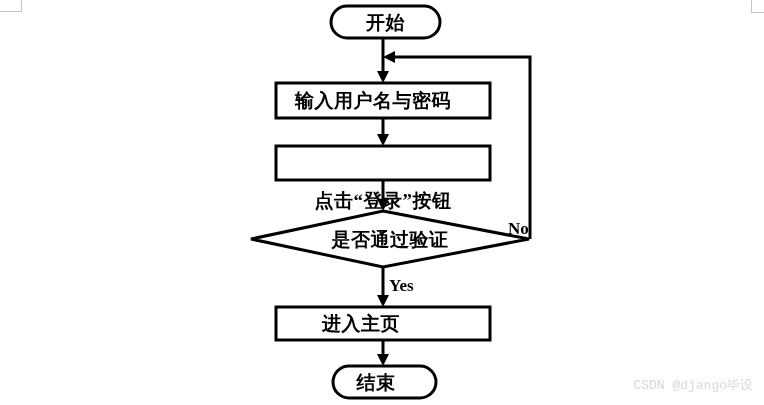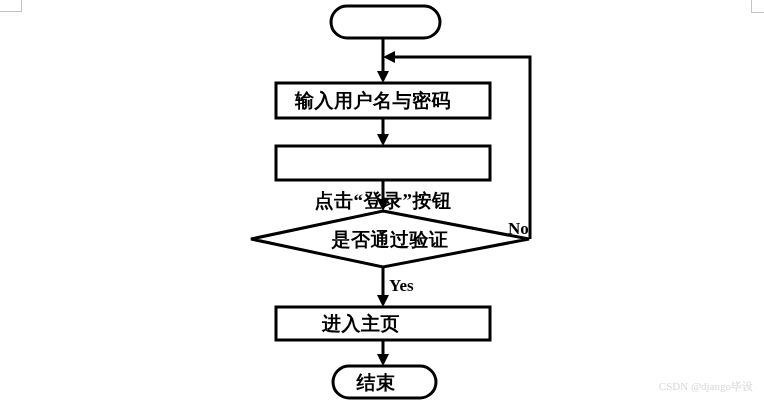--- a/index.html
+++ b/index.html
@@ -86,22 +86,22 @@
     top: 0px;
     width: 12px;
     height: 12px;
     border-width: 0 0 1px 1px;
   }
   
   .watermark {
     position: absolute;
     right: 11px;
     bottom: 11px;
-    font-family: Liberation Serif, serif;
-    font-size: 11px;
+    font-family: Liberation Mono, monospace;
+    font-size: 13px;
     color: #d8d8d8;
     white-space: nowrap;
     user-select: none;
   }
 </style>
 </head>
 <body>
 
 <div id="canvas">
 
@@ -147,20 +147,21 @@
     <rect class="shape-outline" x="276" y="146" width="214" height="34"></rect>
 
     <polygon class="shape-outline" points="383,211 529,239 383,267 251,239"></polygon>
 
     <rect class="shape-outline" x="276" y="307" width="214" height="33"></rect>
 
     <rect class="shape-outline" x="333" y="366" width="103" height="32" rx="16" ry="16"></rect>
 
   </svg>
 
+  <div class="node-label cn-label" style="left:331px; top:13px; width:109px;">开始</div>
 
   <div class="node-label cn-label" style="left:276px; top:91px; width:194px;">输入用户名与密码</div>
 
   <div class="node-label cn-label" style="left:276px; top:154px; width:214px;margin-top:37px;">点击“登录”按钮</div>
 
   <div class="node-label cn-label" style="left:251px; top:230px; width:278px;">是否通过验证</div>
 
   <div class="node-label cn-label" style="left:276px; top:314px; width:170px;">进入主页</div>
 
   <div class="node-label cn-label" style="left:333px; top:373px; width:86px;">结束</div>

